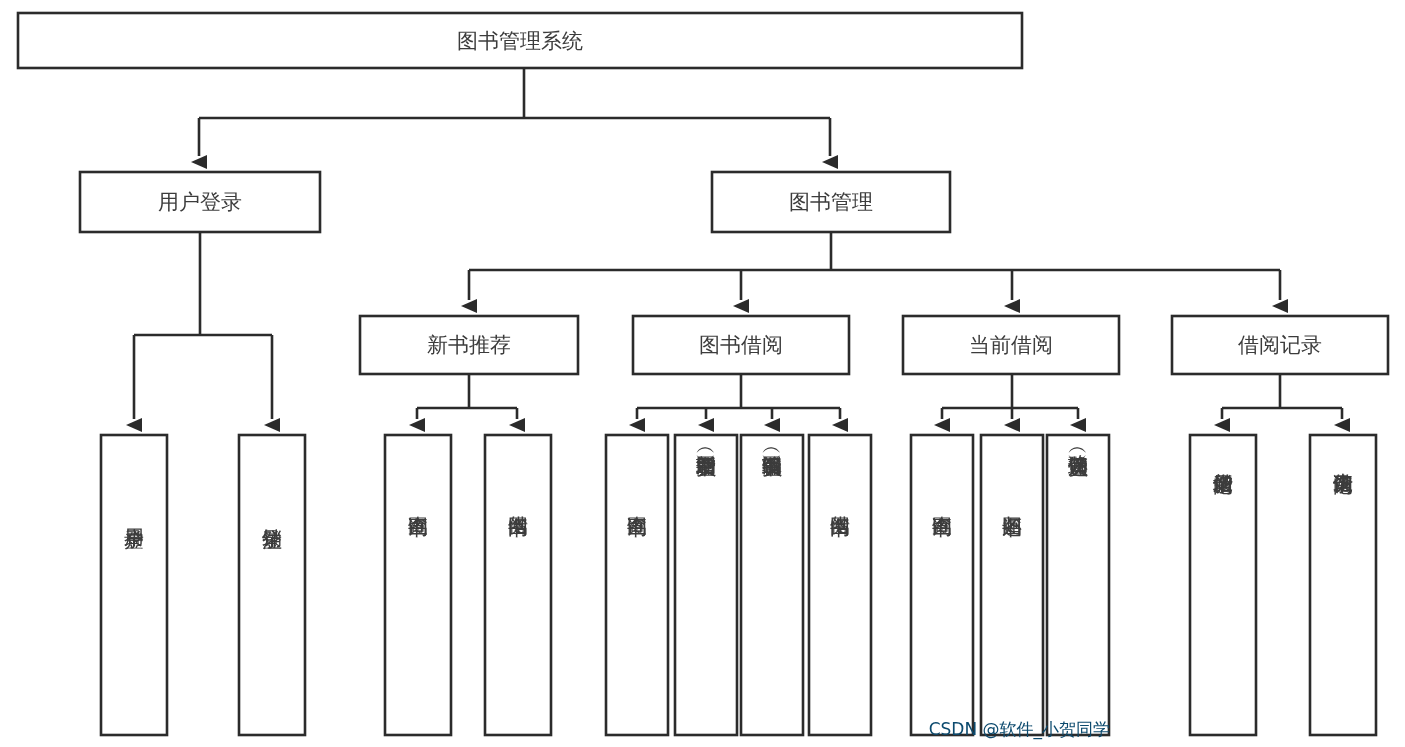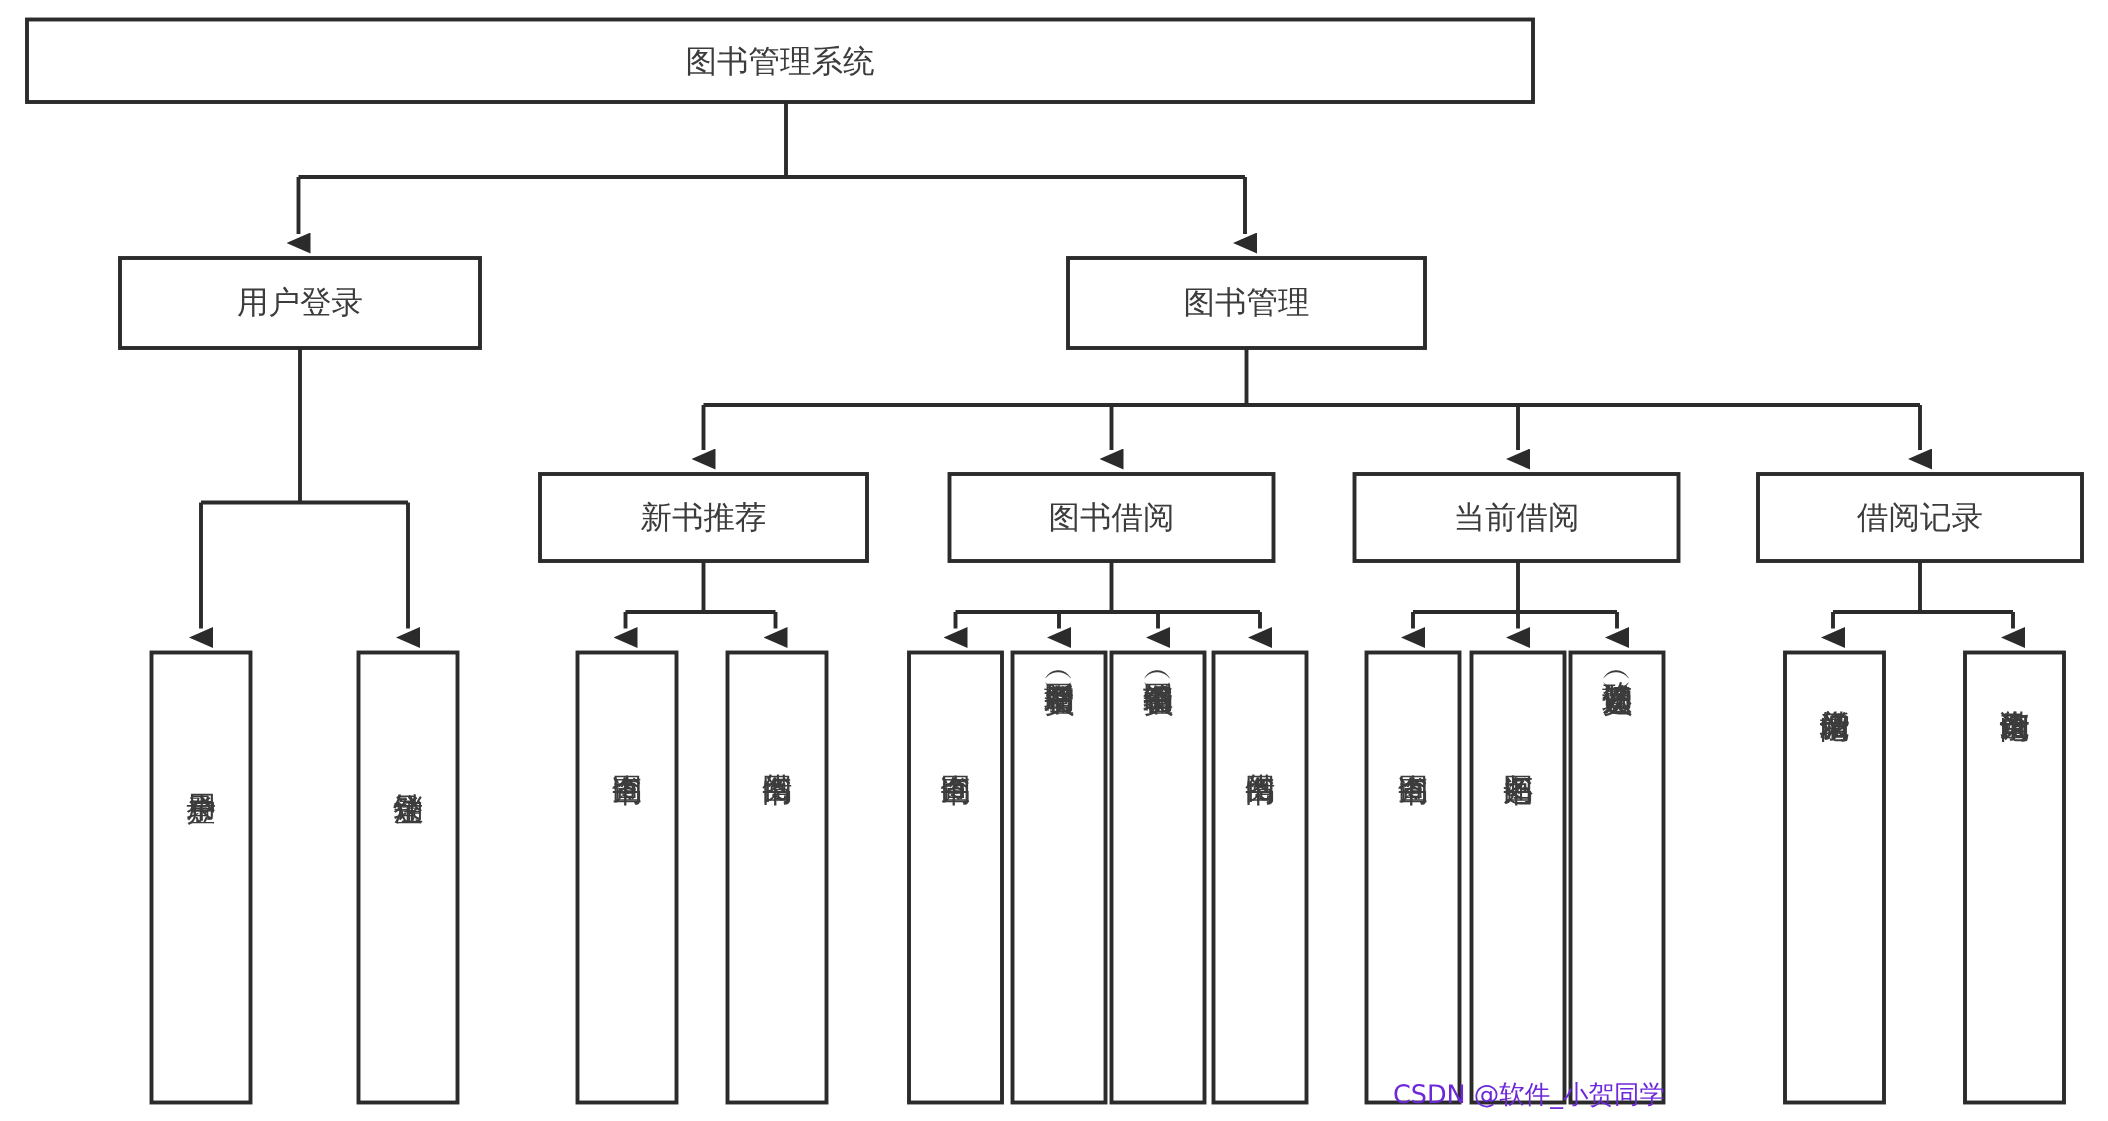--- a/index.html
+++ b/index.html
@@ -11,21 +11,21 @@
   .conn{stroke:#2b2b2b;stroke-width:2.6;fill:none;stroke-linecap:butt;}
   .arrowhead{fill:#2b2b2b;stroke:none;}
   .h-label{font-size:21px;fill:#3c3c3c;text-anchor:middle;dominant-baseline:middle;
            font-family:"DejaVu Sans","Liberation Sans",sans-serif;}
   .v-label{font-size:20px;color:#3c3c3c;line-height:1.06;
            writing-mode:vertical-rl;text-orientation:upright;
            font-family:"DejaVu Sans","Liberation Sans",sans-serif;
            white-space:nowrap;letter-spacing:0.5px;}
   .vbox-text{position:absolute;display:flex;align-items:flex-start;justify-content:center;
              pointer-events:none;}
-  .watermark{position:absolute;right:8px;bottom:6px;font-size:17px;color:#6d28d9;
+  .watermark{position:absolute;right:8px;bottom:6px;font-size:17px;color:#0c4a6e;
              font-family:"DejaVu Sans","Liberation Sans",sans-serif;white-space:nowrap;}
 </style>
 </head>
 <body>
 
 <div id="diagram-root">
 
   <svg id="flow" viewBox="0 0 1405 747">
     <defs>
       <marker id="ah" markerWidth="14" markerHeight="16" refX="1" refY="8" orient="auto" markerUnits="userSpaceOnUse">

